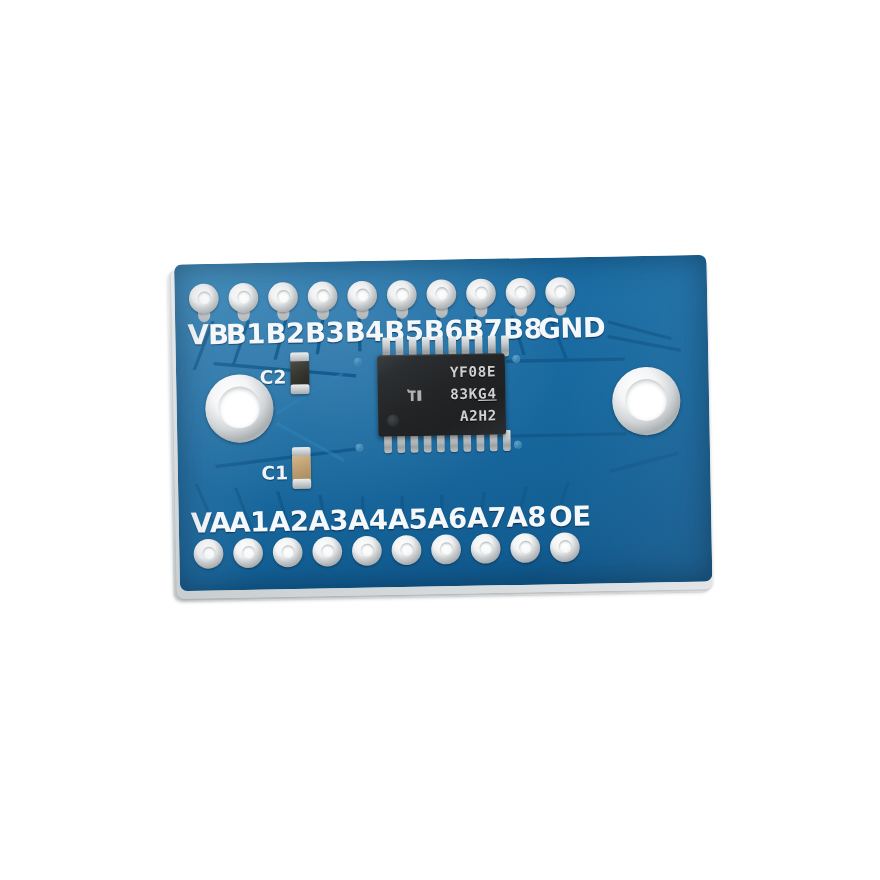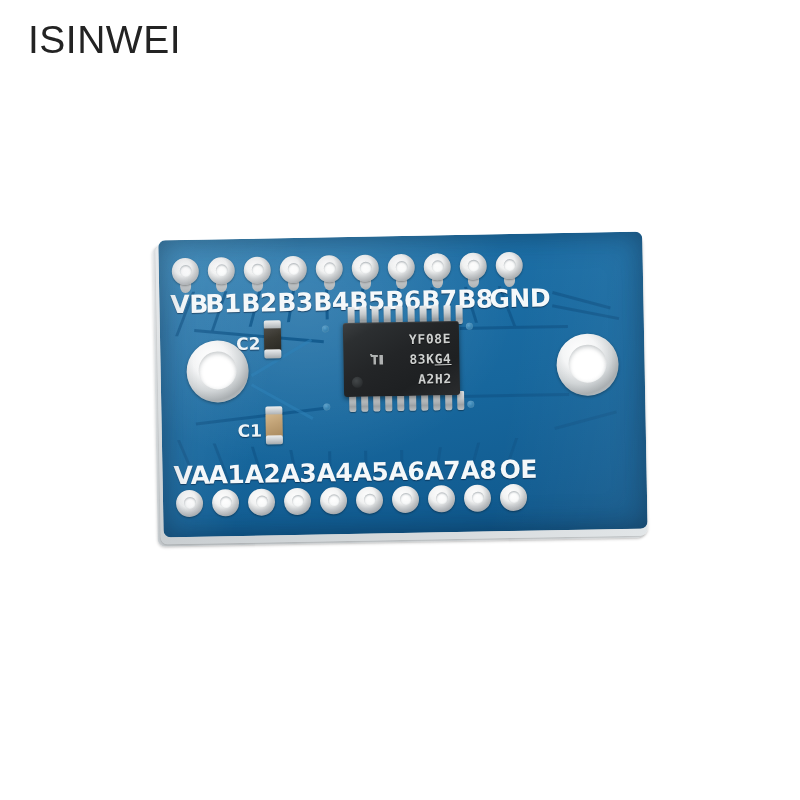--- a/index.html
+++ b/index.html
@@ -266,21 +266,20 @@
     border-radius: 50%;
     background: radial-gradient(circle at 40% 35%, #5ca2cd 0%, #2f7cab 60%, #1d6694 100%);
     box-shadow: inset 0 0 2px rgba(255,255,255,0.35);
   }
 </style>
 </head>
 <body>
 
 <div id="stage">
 
-  <div id="brand-watermark">ISINWEI</div>
 
   <div id="board-wrap">
 
     <div class="board-edge shift"></div>
     <div class="board-edge"></div>
 
     <div class="board-top">
 
       <div class="trace" style="left:24px;  top:52px;  width:3px;  height:44px; transform:skewX(-22deg);"></div>
       <div class="trace" style="left:58px;  top:52px;  width:3px;  height:40px; transform:skewX(-20deg);"></div>

